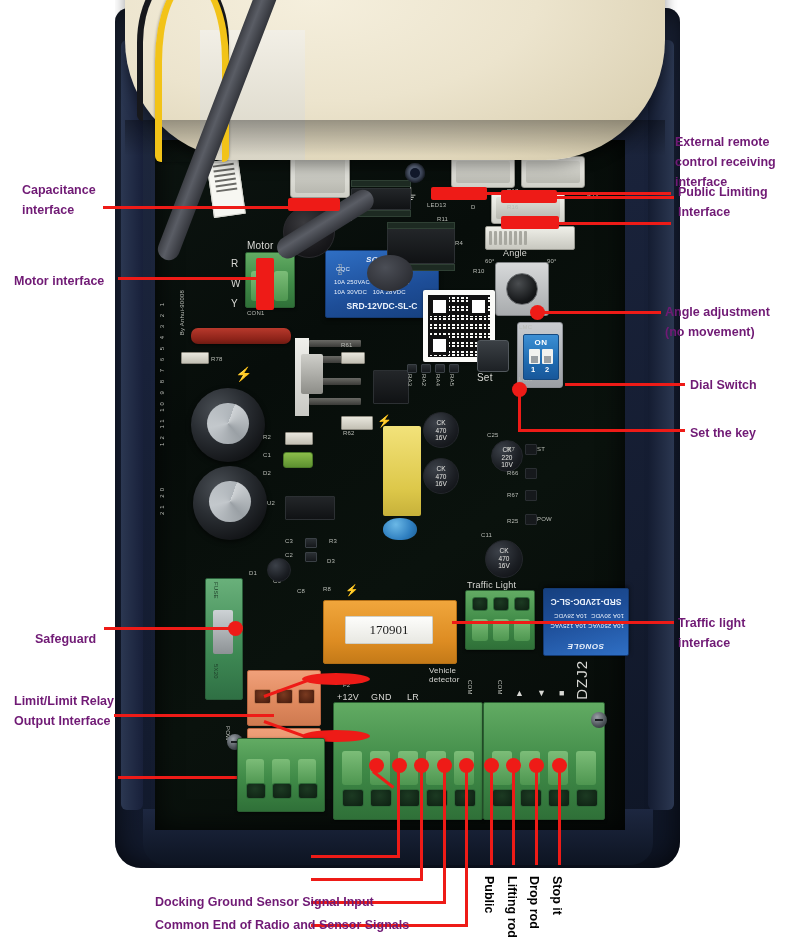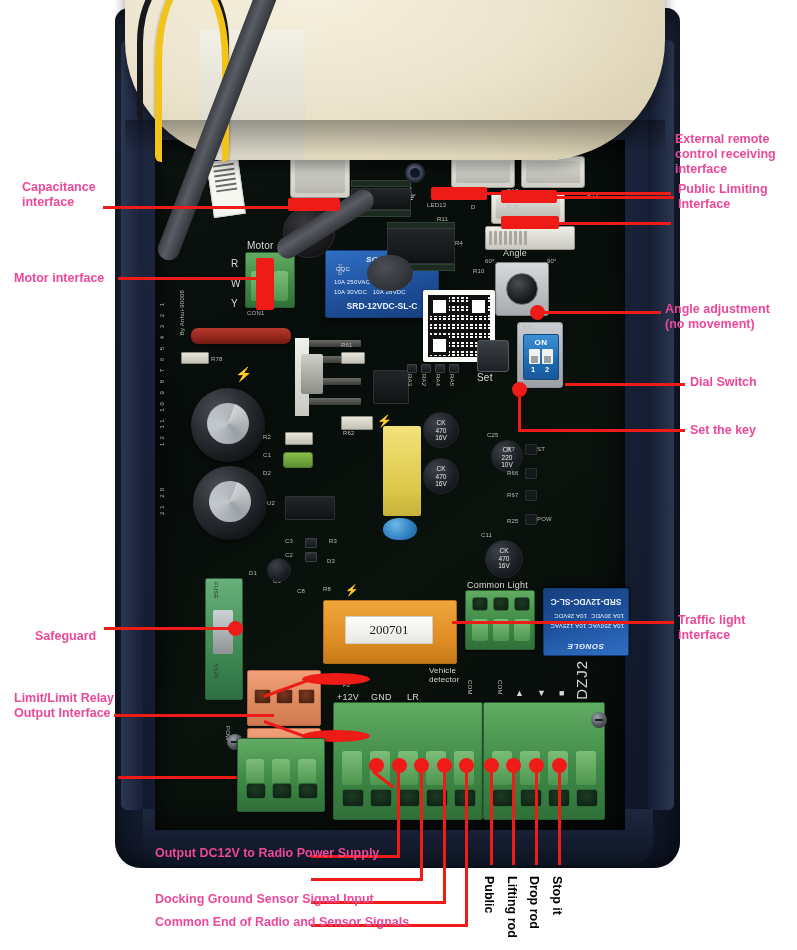--- a/index.html
+++ b/index.html
@@ -163,22 +163,22 @@
   .label-wht{position:absolute;background:linear-gradient(180deg,#fdfdfb,#e8e8e2);
      border:1px solid #cfcfc8;border-radius:1px;}
   .sticker-cn{position:absolute;background:#f7f7f2;border:1px solid #d6d6cf;
      transform:rotate(-8deg);}
   .sticker-cn i{display:block;margin:3px auto;width:70%;height:2px;background:#6a6a66;}
   .screw-pcb{position:absolute;width:16px;height:16px;border-radius:50%;
      background:radial-gradient(circle at 38% 32%,#9aa0a6,#4a5056 60%,#23282c);}
   .screw-pcb:after{content:"";position:absolute;left:4px;top:7px;width:8px;height:2px;background:#1b1f22;}
 
   
-  .lbl{position:absolute;color:#ec4899;font-size:12.5px;font-weight:bold;
-       line-height:15px;white-space:pre-line;font-family:"Liberation Sans",sans-serif;}
+  .lbl{position:absolute;color:#701a75;font-size:12.5px;font-weight:bold;
+       line-height:20px;white-space:pre-line;font-family:"Liberation Sans",sans-serif;}
   .lbl.r{text-align:left;}
   .lbl.l{text-align:left;}
   .lead{position:absolute;background:#ee1b17;height:3px;}
   .lead-v{position:absolute;background:#ee1b17;width:3px;}
   .dot{position:absolute;width:15px;height:15px;border-radius:50%;background:#ee1b17;}
   .hl{position:absolute;background:#ee1b17;border-radius:2px;}
   .hl-el{position:absolute;background:#ee1b17;border-radius:50%;}
   .vlbl{position:absolute;color:#000;font-size:12.5px;font-weight:bold;
         white-space:nowrap;transform:rotate(90deg);transform-origin:left top;
         font-family:"Liberation Sans",sans-serif;}
@@ -389,32 +389,32 @@
       <div class="silk sm" style="left:172px;top:418px;">D3</div>
       <div class="silk sm" style="left:94px;top:430px;">D1</div>
       <div class="silk sm" style="left:142px;top:448px;">C8</div>
       <div class="silk sm" style="left:118px;top:438px;">C6</div>
       <div class="ecap-sm" style="left:112px;top:418px;width:22px;height:22px;"></div>
       <div class="silk" style="left:190px;top:444px;font-size:11px;">⚡</div>
       <div class="silk sm" style="left:168px;top:446px;">R8</div>
 
       <div class="orangetx" style="left:168px;top:460px;width:132px;height:62px;"></div>
       <div class="label-wht" style="left:190px;top:476px;width:86px;height:26px;">
-        <div style="text-align:center;font-size:13px;color:#1c1c1c;line-height:26px;font-family:'Liberation Serif',serif;">200701</div>
+        <div style="text-align:center;font-size:13px;color:#1c1c1c;line-height:26px;font-family:'Liberation Serif',serif;">170901</div>
       </div>
 
       <div class="tb" style="left:310px;top:450px;width:68px;height:58px;">
         <div class="hole" style="left:6px;"></div>
         <div class="hole" style="left:27px;"></div>
         <div class="hole" style="left:48px;"></div>
         <div class="tab" style="left:6px;"></div>
         <div class="tab" style="left:27px;"></div>
         <div class="tab" style="left:48px;"></div>
       </div>
-      <div class="silk" style="left:312px;top:440px;font-size:9px;">Common Light</div>
+      <div class="silk" style="left:312px;top:440px;font-size:9px;">Traffic Light</div>
 
       <div class="relay" style="left:388px;top:448px;width:84px;height:66px;transform:rotate(180deg);">
         <div class="brand" style="left:24px;top:4px;">SONGLE</div>
         <div class="rl" style="left:4px;top:26px;">10A 250VAC&nbsp;10A 125VAC</div>
         <div class="rl" style="left:4px;top:36px;">10A 30VDC&nbsp;&nbsp;10A 28VDC</div>
         <div class="rbig" style="top:48px;">SRD-12VDC-SL-C</div>
       </div>
       <div class="silk" style="left:418px;top:520px;font-size:15px;writing-mode:vertical-rl;transform:rotate(180deg);letter-spacing:1px;">DZJ2</div>
 
       <div class="fuse-holder" style="left:50px;top:438px;width:36px;height:120px;"></div>
@@ -572,21 +572,20 @@
   <div class="lead" style="left:311px;top:901px;width:135px;"></div>
 
   <div class="lead-v" style="left:465px;top:765px;height:161px;"></div>
   <div class="lead" style="left:311px;top:924px;width:157px;"></div>
 
   <div class="lead-v" style="left:490px;top:765px;height:100px;"></div>
   <div class="lead-v" style="left:512px;top:765px;height:100px;"></div>
   <div class="lead-v" style="left:535px;top:765px;height:100px;"></div>
   <div class="lead-v" style="left:558px;top:765px;height:100px;"></div>
 
-  <div class="lbl" style="left:155px;top:846px;">Output DC12V to Radio Power Supply</div>
   <div class="lbl" style="left:155px;top:892px;">Docking Ground Sensor Signal Input</div>
   <div class="lbl" style="left:155px;top:915px;">Common End of Radio and Sensor Signals</div>
 
   <div class="vlbl" style="left:496px;top:876px;">Public</div>
   <div class="vlbl" style="left:519px;top:876px;">Lifting rod</div>
   <div class="vlbl" style="left:541px;top:876px;">Drop rod</div>
   <div class="vlbl" style="left:564px;top:876px;">Stop it</div>
 
 </div>
 

